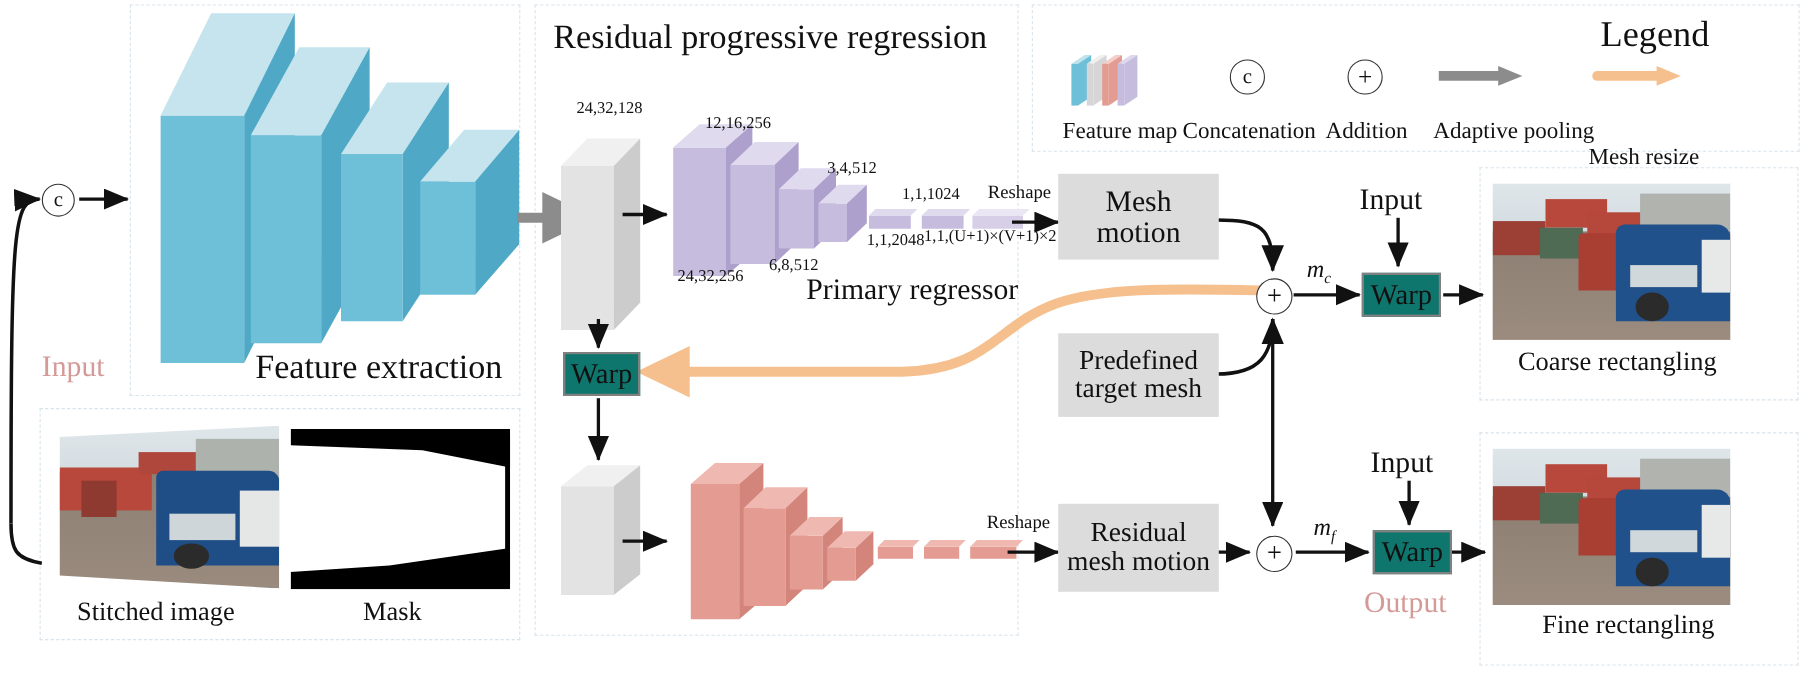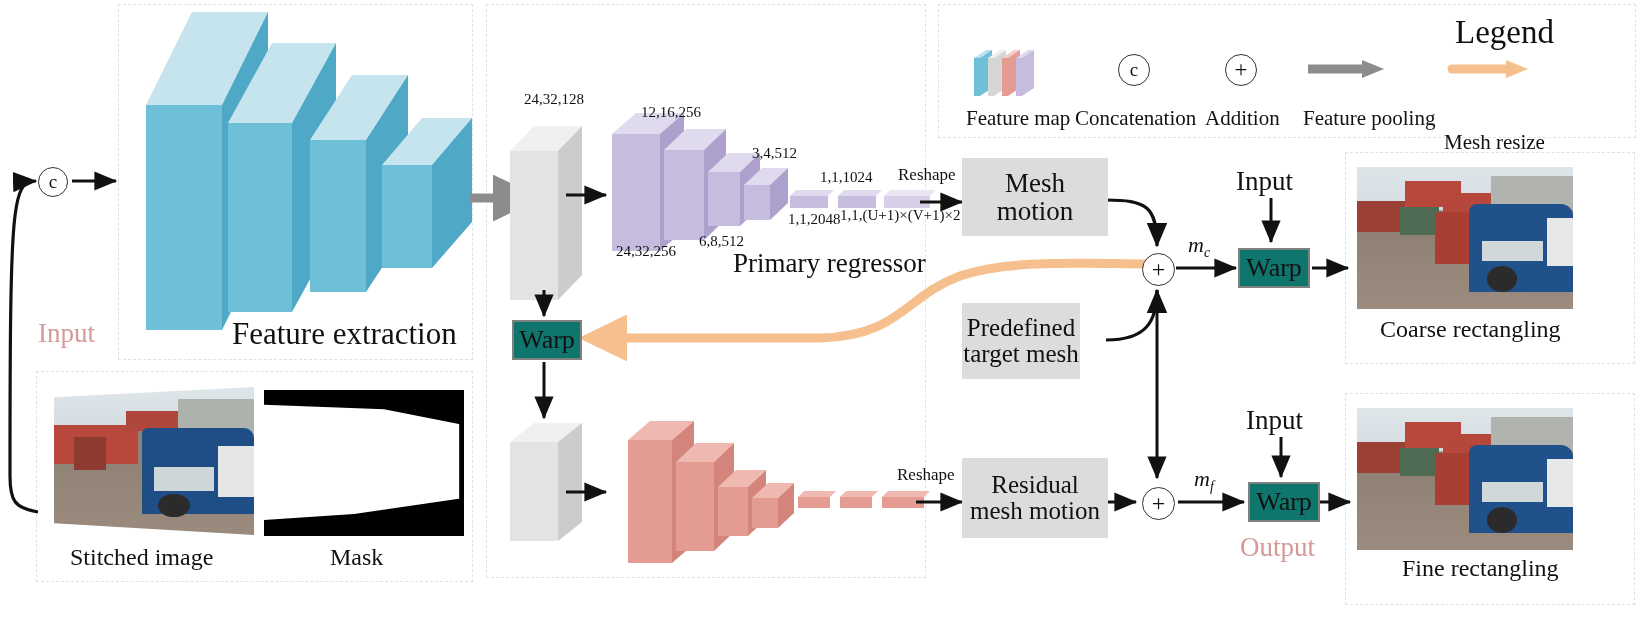--- a/index.html
+++ b/index.html
@@ -193,38 +193,39 @@
 
   <div class="gbox bord" style="left:512px;top:320px;width:70px;height:40px;">
     <span>Warp</span>
   </div>
 
   <div class="gbox" style="left:962px;top:158px;width:146px;height:78px;flex-direction:column;">
     <span>Mesh</span>
     <span>motion</span>
   </div>
 
-  <div class="gbox" style="left:962px;top:303px;width:118px;height:76px;flex-direction:column;font-size:25px;">
+  <div class="gbox" style="left:962px;top:303px;width:146px;height:76px;flex-direction:column;font-size:25px;">
     <span>Predefined</span>
     <span>target mesh</span>
   </div>
 
   <div class="gbox" style="left:962px;top:458px;width:146px;height:80px;flex-direction:column;font-size:25px;">
     <span>Residual</span>
     <span>mesh motion</span>
   </div>
 
   <div class="gbox bord" style="left:1238px;top:248px;width:72px;height:40px;">
     <span>Warp</span>
   </div>
 
   <div class="gbox bord" style="left:1248px;top:482px;width:72px;height:40px;">
     <span>Warp</span>
   </div>
 
+  <div class="lbl title-lg" style="left:503px;top:18px;">Residual progressive regression</div>
 
   <div class="lbl title-lg" style="left:232px;top:318px;">Feature extraction</div>
 
   <div class="lbl title-md pink" style="left:38px;top:320px;">Input</div>
 
   <div class="lbl cap" style="left:70px;top:545px;">Stitched image</div>
   <div class="lbl cap" style="left:330px;top:545px;">Mask</div>
 
   <div class="lbl dim" style="left:524px;top:92px;">24,32,128</div>
   <div class="lbl dim" style="left:641px;top:105px;">12,16,256</div>
@@ -279,21 +280,21 @@
 
   <div class="circ" style="left:1225px;top:54px;width:30px;height:30px;font-size:23px;">
     <span>+</span>
   </div>
   <div class="lbl" style="left:1205px;top:108px;font-size:21px;">Addition</div>
 
   <svg style="position:absolute;left:1308px;top:58px;width:90px;height:24px;overflow:visible;">
     <line x1="0" y1="11" x2="56" y2="11" stroke="#8c8c8c" stroke-width="9"></line>
     <path d="M54,2 L76,11 L54,20 z" fill="#8c8c8c"></path>
   </svg>
-  <div class="lbl" style="left:1303px;top:108px;font-size:21px;">Feature pooling</div>
+  <div class="lbl" style="left:1303px;top:108px;font-size:21px;">Adaptive pooling</div>
 
   <svg style="position:absolute;left:1452px;top:58px;width:90px;height:24px;overflow:visible;">
     <line x1="0" y1="11" x2="56" y2="11" stroke="#f5c08d" stroke-width="9" stroke-linecap="round"></line>
     <path d="M54,2 L76,11 L54,20 z" fill="#f5c08d"></path>
   </svg>
   <div class="lbl" style="left:1444px;top:108px;font-size:21px;margin-top:24px;">Mesh resize</div>
 
   <div class="photo" style="left:54px;top:387px;width:200px;height:148px;
               clip-path:polygon(0% 7%,100% 0%,100% 100%,0% 92%);
               background:

